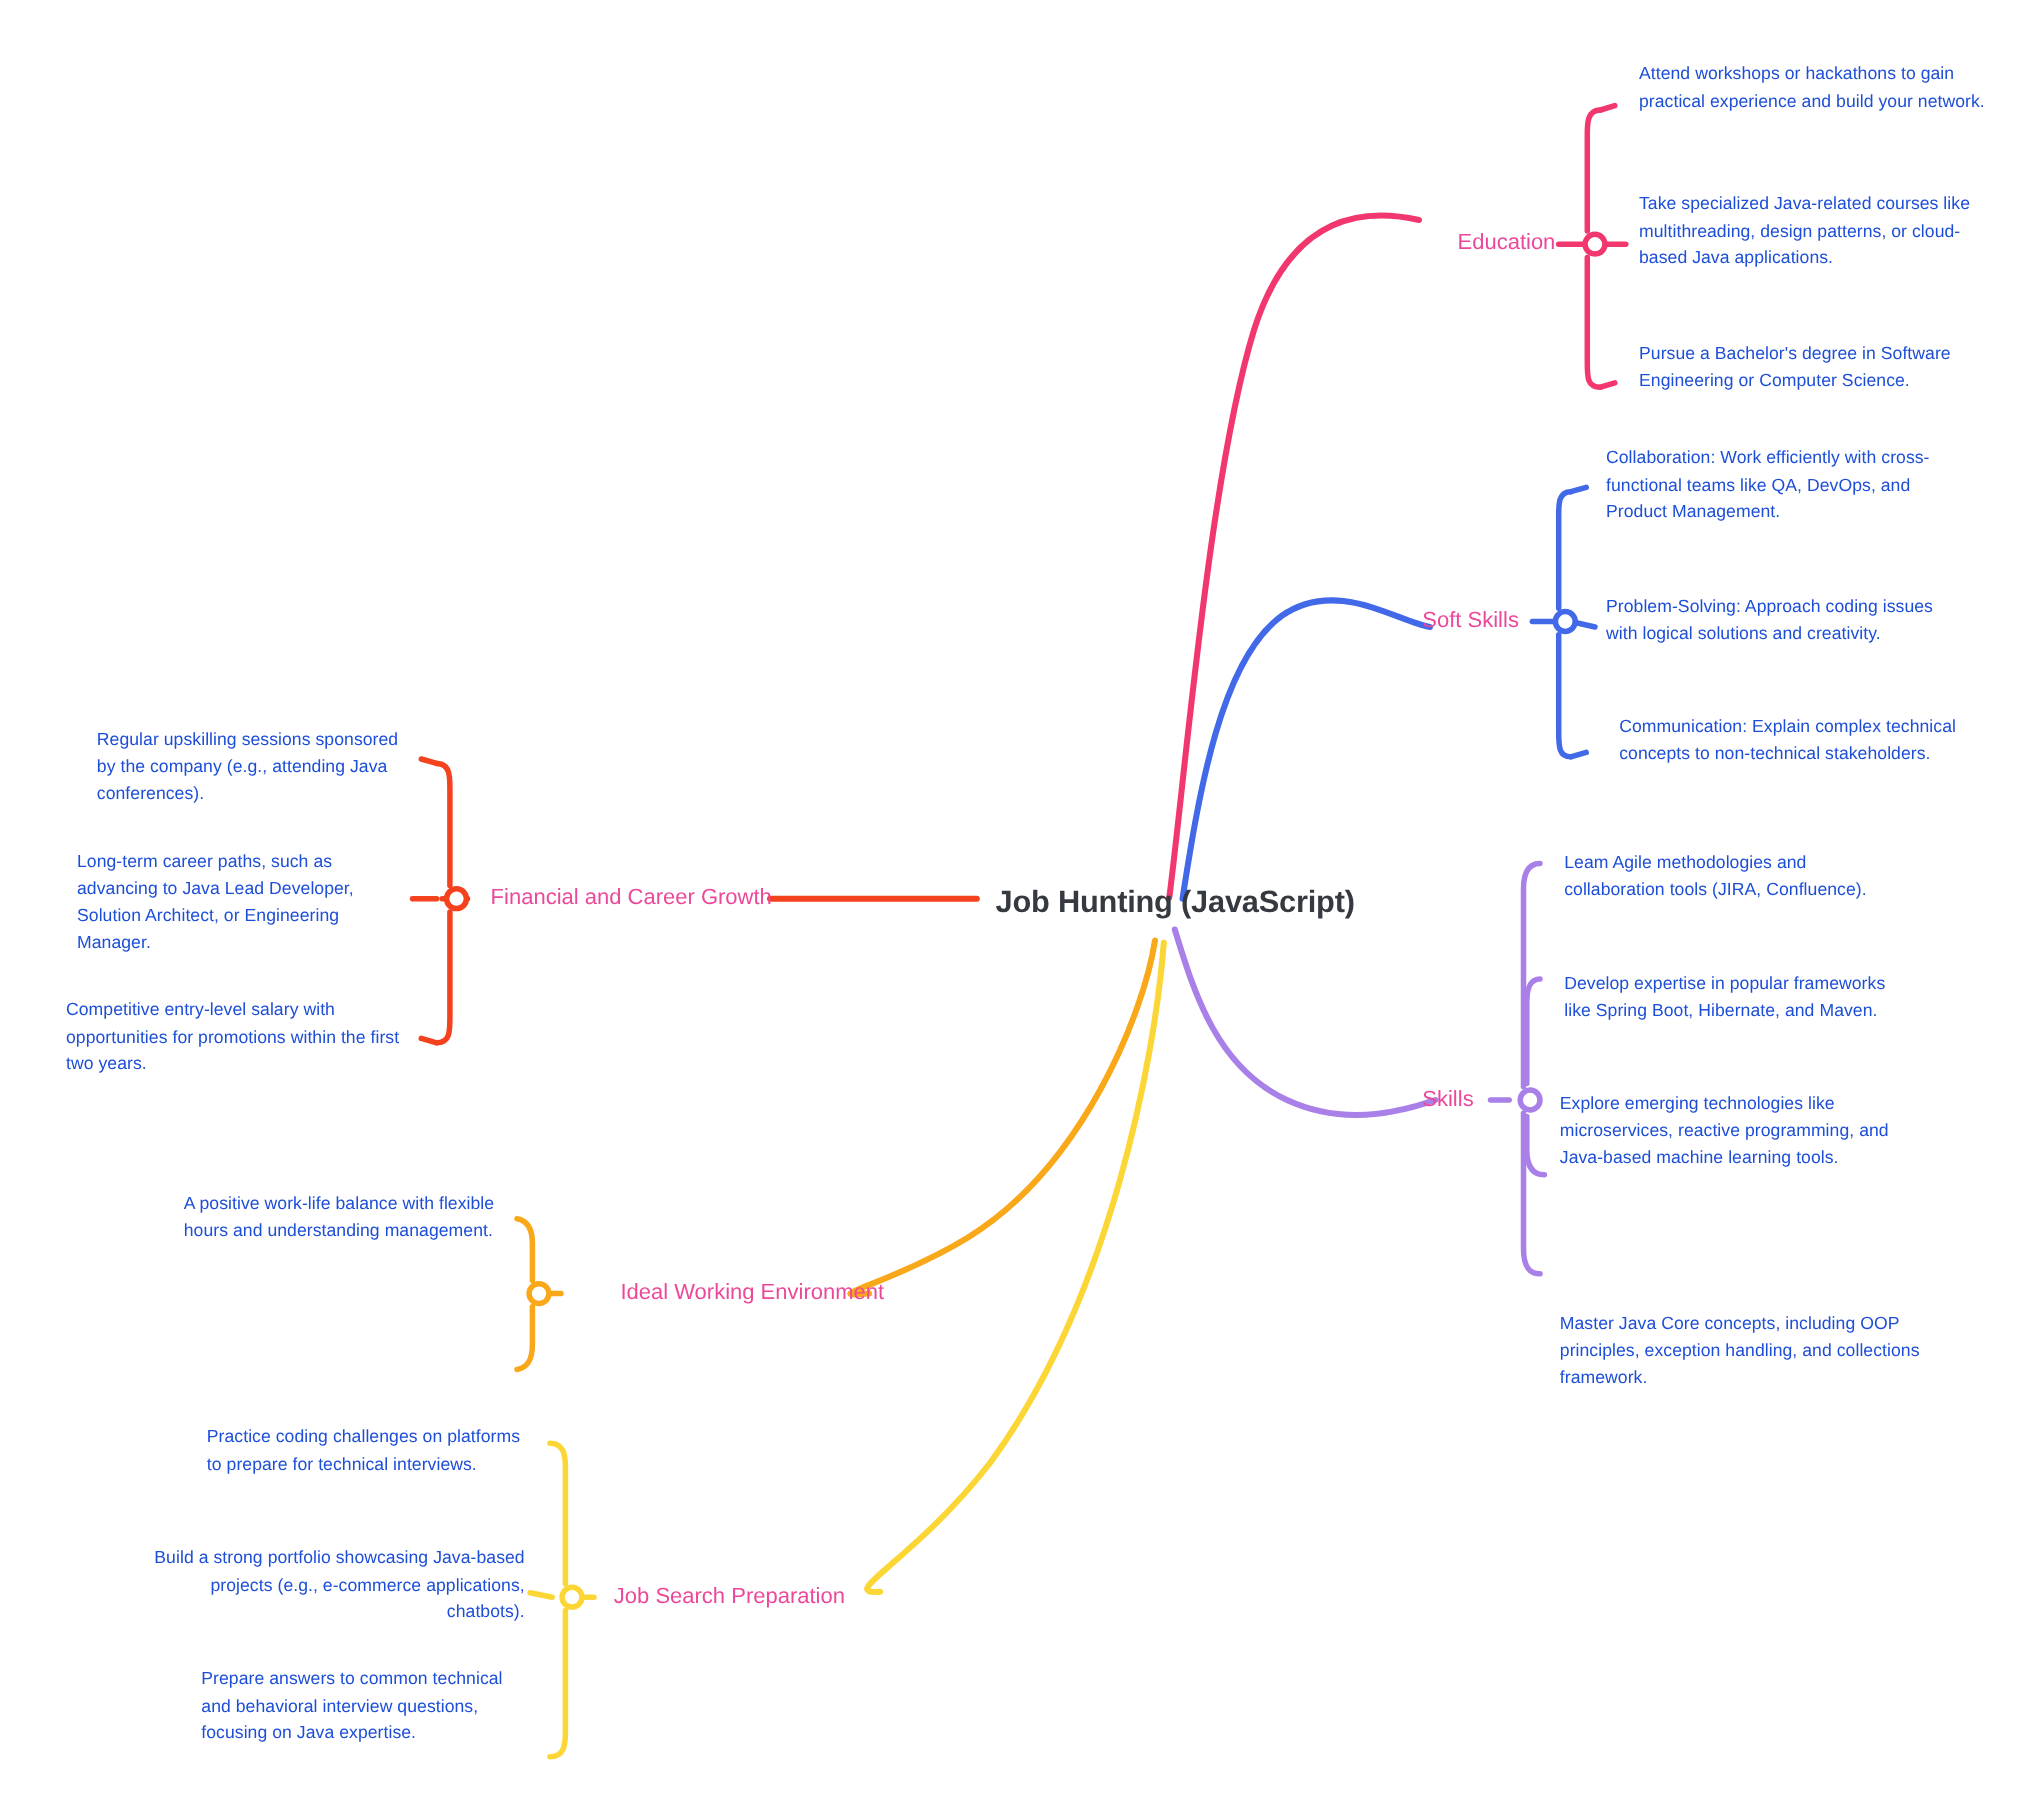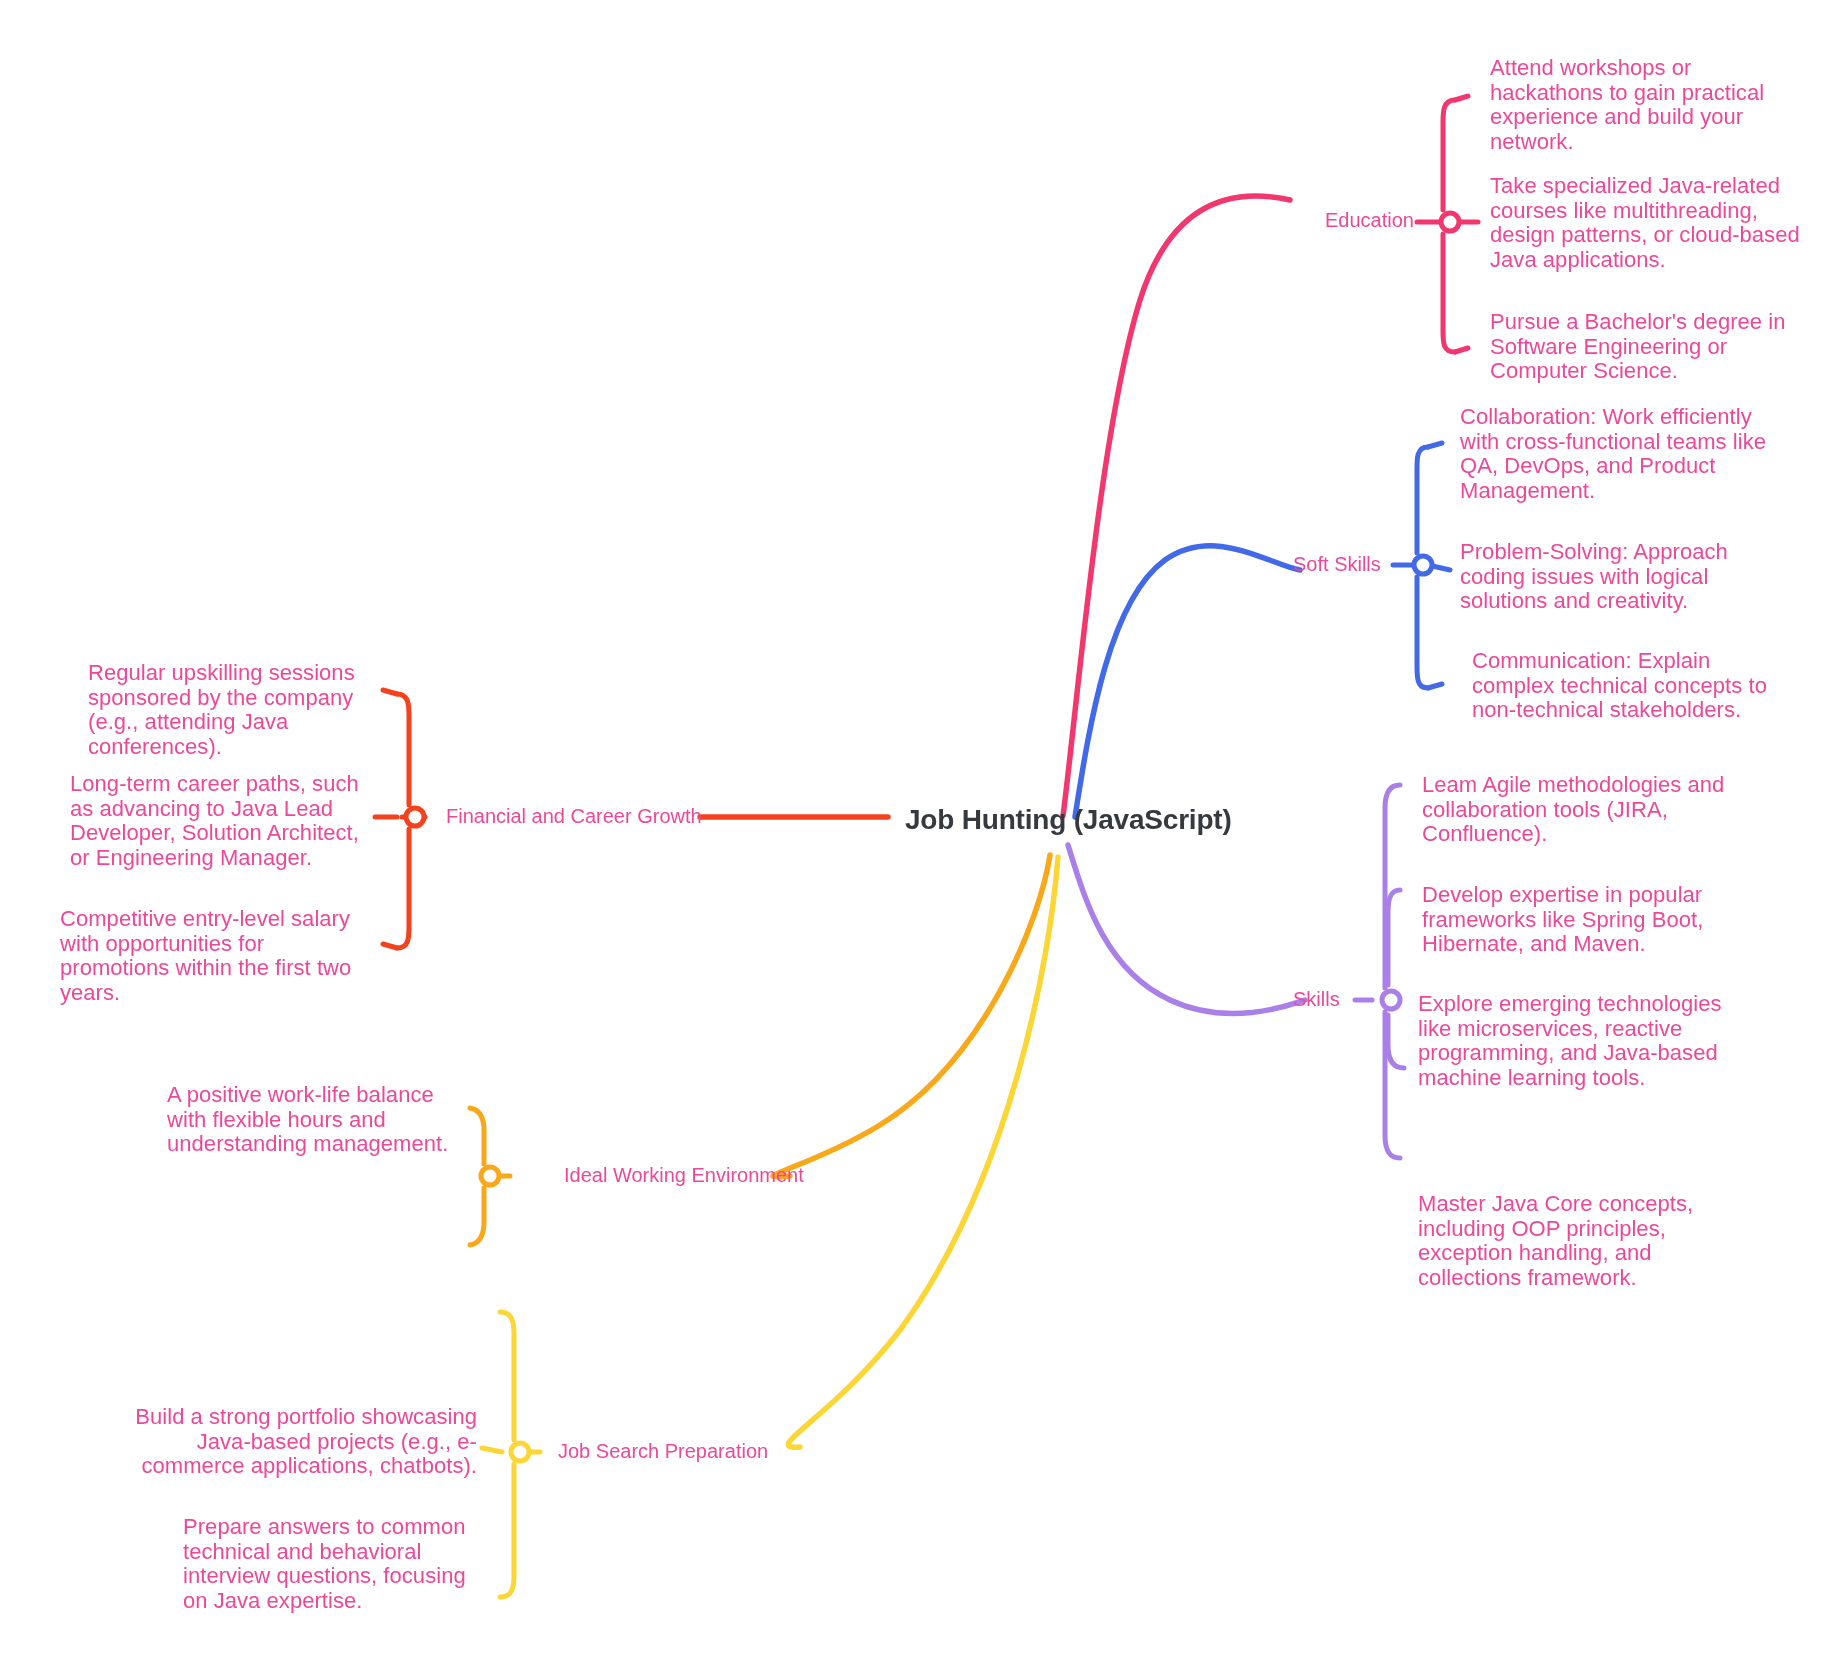--- a/index.html
+++ b/index.html
@@ -35,22 +35,22 @@
     position: absolute;
     color: #343a40;
     font-size: 28px;
     font-weight: bold;
     line-height: 36px;
     white-space: nowrap;
     letter-spacing: -0.2px;
   }
   .leaf {
     position: absolute;
-    color: #ec4899;
-    font-size: 22px;
+    color: #1d4ed8;
+    font-size: 16px;
     line-height: 24.6px;
     letter-spacing: 0.05px;
   }
   .leaf-right { text-align: left; }
   .leaf-left  { text-align: left; }
 </style>
 </head>
 <body>
 
 <div id="root">
@@ -148,16 +148,17 @@
   <div class="leaf leaf-right" style="left:1422px; top:883px; width:315px;">Develop expertise in popular frameworks like Spring Boot, Hibernate, and Maven.</div>
   <div class="leaf leaf-right" style="left:1418px; top:992px; width:315px;">Explore emerging technologies like microservices, reactive programming, and Java-based machine learning tools.</div>
   <div class="leaf leaf-right" style="left:1418px; top:1192px; width:330px;">Master Java Core concepts, including OOP principles, exception handling, and collections framework.</div>
 
   <div class="leaf leaf-left" style="left:88px; top:661px; width:282px;">Regular upskilling sessions sponsored by the company (e.g., attending Java conferences).</div>
   <div class="leaf leaf-left" style="left:70px; top:772px; width:300px;">Long-term career paths, such as advancing to Java Lead Developer, Solution Architect, or Engineering Manager.</div>
   <div class="leaf leaf-left" style="left:60px; top:907px; width:310px;">Competitive entry-level salary with opportunities for promotions within the first two years.</div>
 
   <div class="leaf leaf-left" style="left:167px; top:1083px; width:290px;">A positive work-life balance with flexible hours and understanding management.</div>
 
+  <div class="leaf leaf-left" style="left:188px; top:1295px; width:297px;">Practice coding challenges on platforms to prepare for technical interviews.</div>
   <div class="leaf leaf-left" style="left:132px; top:1405px; width:345px;text-align:right;">Build a strong portfolio showcasing Java-based projects (e.g., e-commerce applications, chatbots).</div>
   <div class="leaf leaf-left" style="left:183px; top:1515px; width:302px;">Prepare answers to common technical and behavioral interview questions, focusing on Java expertise.</div>
 
 </div>
 
 </body></html>

